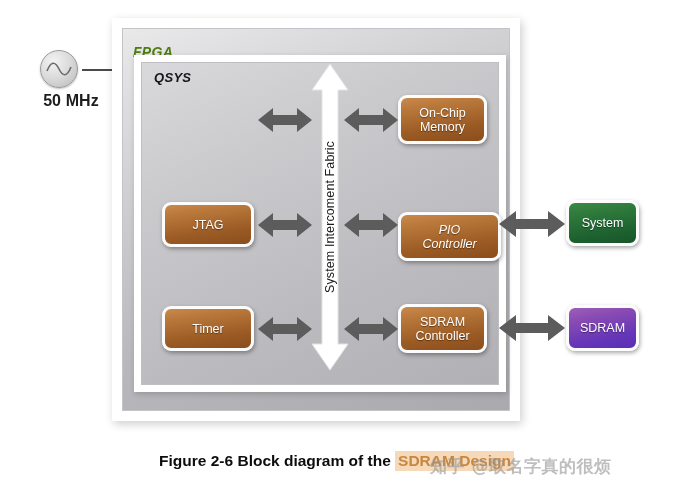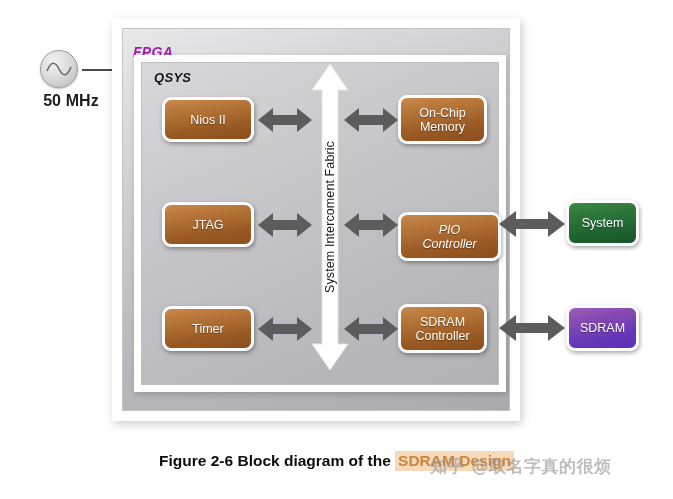--- a/index.html
+++ b/index.html
@@ -75,21 +75,21 @@
     background: linear-gradient(158deg, #e9e9ea 0%, #d2d2d5 28%, #b9b9bd 62%, #a9a9ae 100%);
     border: 1px solid #c4c4c8;
   }
   .fpga-title {
     position: absolute;
     left: 21px;
     top: 26px;
     font-size: 14px;
     font-weight: bold;
     font-style: italic;
-    color: #a21caf;
+    color: #4d7c0f;
     letter-spacing: .3px;
   }
 
   
   .qsys-outer {
     position: absolute;
     left: 134px;
     top: 55px;
     width: 372px;
     height: 337px;
@@ -208,23 +208,20 @@
     <svg width="40" height="306" viewBox="0 0 40 306">
       <path d="M20 0 L38 26 L28 26 L28 280 L38 280 L20 306 L2 280 L12 280 L12 26 L2 26 Z" fill="#ffffff" stroke="#e3e3e3" stroke-width="1"></path>
     </svg>
   </div>
   <div style="position:absolute; left:310px; top:64px; width:40px; height:306px;
               display:flex; align-items:center; justify-content:center;">
     <span style="transform:rotate(-90deg); white-space:nowrap; font-size:12.5px;
                  color:#1a1a1a; letter-spacing:.1px;">System Intercoment Fabric</span>
   </div>
 
-  <div class="mod mod-copper" style="left:162px; top:97px; width:92px; height:45px;">
-    <span>Nios II</span>
-  </div>
 
   <div class="mod mod-copper" style="left:162px; top:202px; width:92px; height:45px;">
     <span>JTAG</span>
   </div>
 
   <div class="mod mod-copper" style="left:162px; top:306px; width:92px; height:45px;">
     <span>Timer</span>
   </div>
 
   <div class="mod mod-copper" style="left:398px; top:95px; width:89px; height:49px;">

